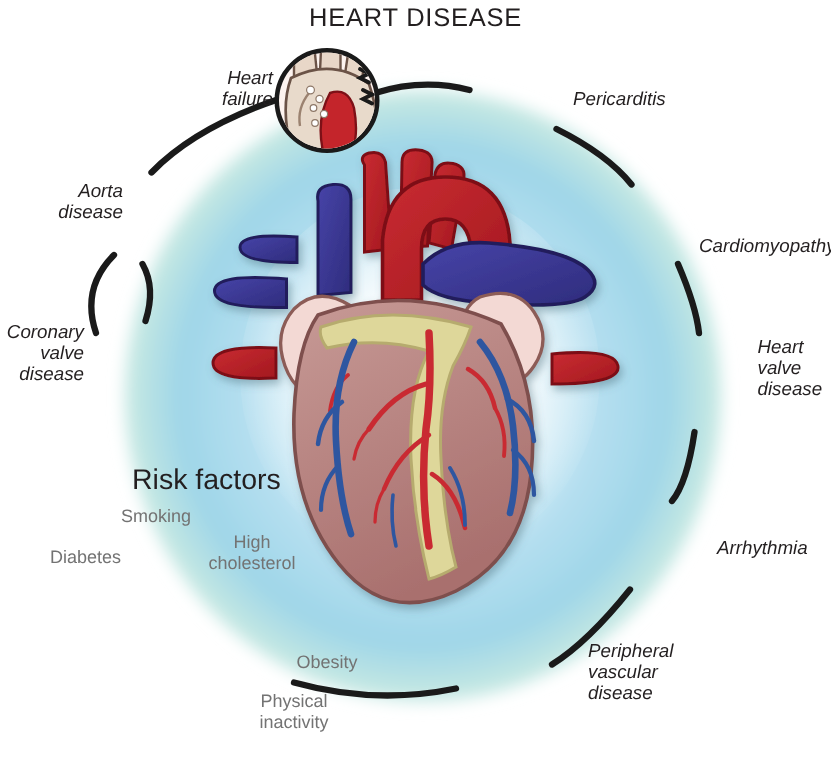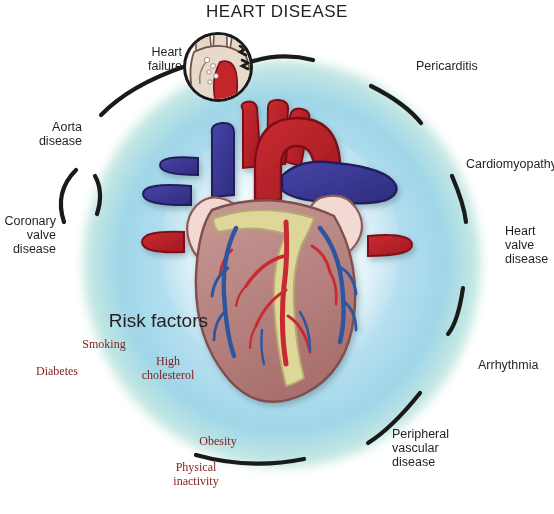--- a/index.html
+++ b/index.html
@@ -39,36 +39,37 @@
     font-family: "Liberation Sans", sans-serif;
   }
   .lbl {
     position: absolute;
     font-size: 12.5px;
     line-height: 14px;
     color: #231f20;
     font-family: "Liberation Sans", sans-serif;
     white-space: pre-line;
     pointer-events: auto;
+    font-style: italic;
   }
   .lbl.r { text-align: right; }
   .lbl.l { text-align: left; }
   .rf-title {
     position: absolute;
     font-size: 19px;
     color: #231f20;
     font-family: "Liberation Sans", sans-serif;
-    text-align: right;
+    text-align: left;
   }
   .rf-lbl {
     position: absolute;
     font-size: 12px;
     line-height: 13.5px;
-    color: #7f1d1d;
-    font-family: Liberation Serif, serif;
+    color: #737373;
+    font-family: Liberation Sans, sans-serif;
     white-space: pre-line;
     text-align: center;
   }
 </style>
 </head>
 <body>
 
 <div id="stage">
 
   <svg id="scene" viewBox="0 0 554 514" xmlns="http://www.w3.org/2000/svg">
@@ -459,21 +460,21 @@
       <line x1="106" y1="330" x2="91" y2="296" stroke="#1a1a1a" stroke-width="4">
       <path d="M88,284 l9,16 l-17,2 z" fill="#1a1a1a">
     </path></line></g>
   
 
   
   <div class="ttl">HEART DISEASE</div>
 
   <div class="lbl r" style="left:110px; top:45px;  width:72px;">Heart
 failure</div>
-  <div class="lbl l" style="left:382px; top:59px;  width:110px;margin-left:34px;">Pericarditis</div>
+  <div class="lbl l" style="left:382px; top:59px;  width:110px;">Pericarditis</div>
   <div class="lbl l" style="left:466px; top:157px; width:112px;">Cardiomyopathy</div>
   <div class="lbl l" style="left:505px; top:224px; width:62px;">Heart
 valve
 disease</div>
   <div class="lbl l" style="left:478px; top:358px; width:80px;">Arrhythmia</div>
   <div class="lbl l" style="left:392px; top:427px; width:84px;">Peripheral
 vascular
 disease</div>
   <div class="lbl r" style="left:0px;   top:214px; width:56px;">Coronary
 valve

